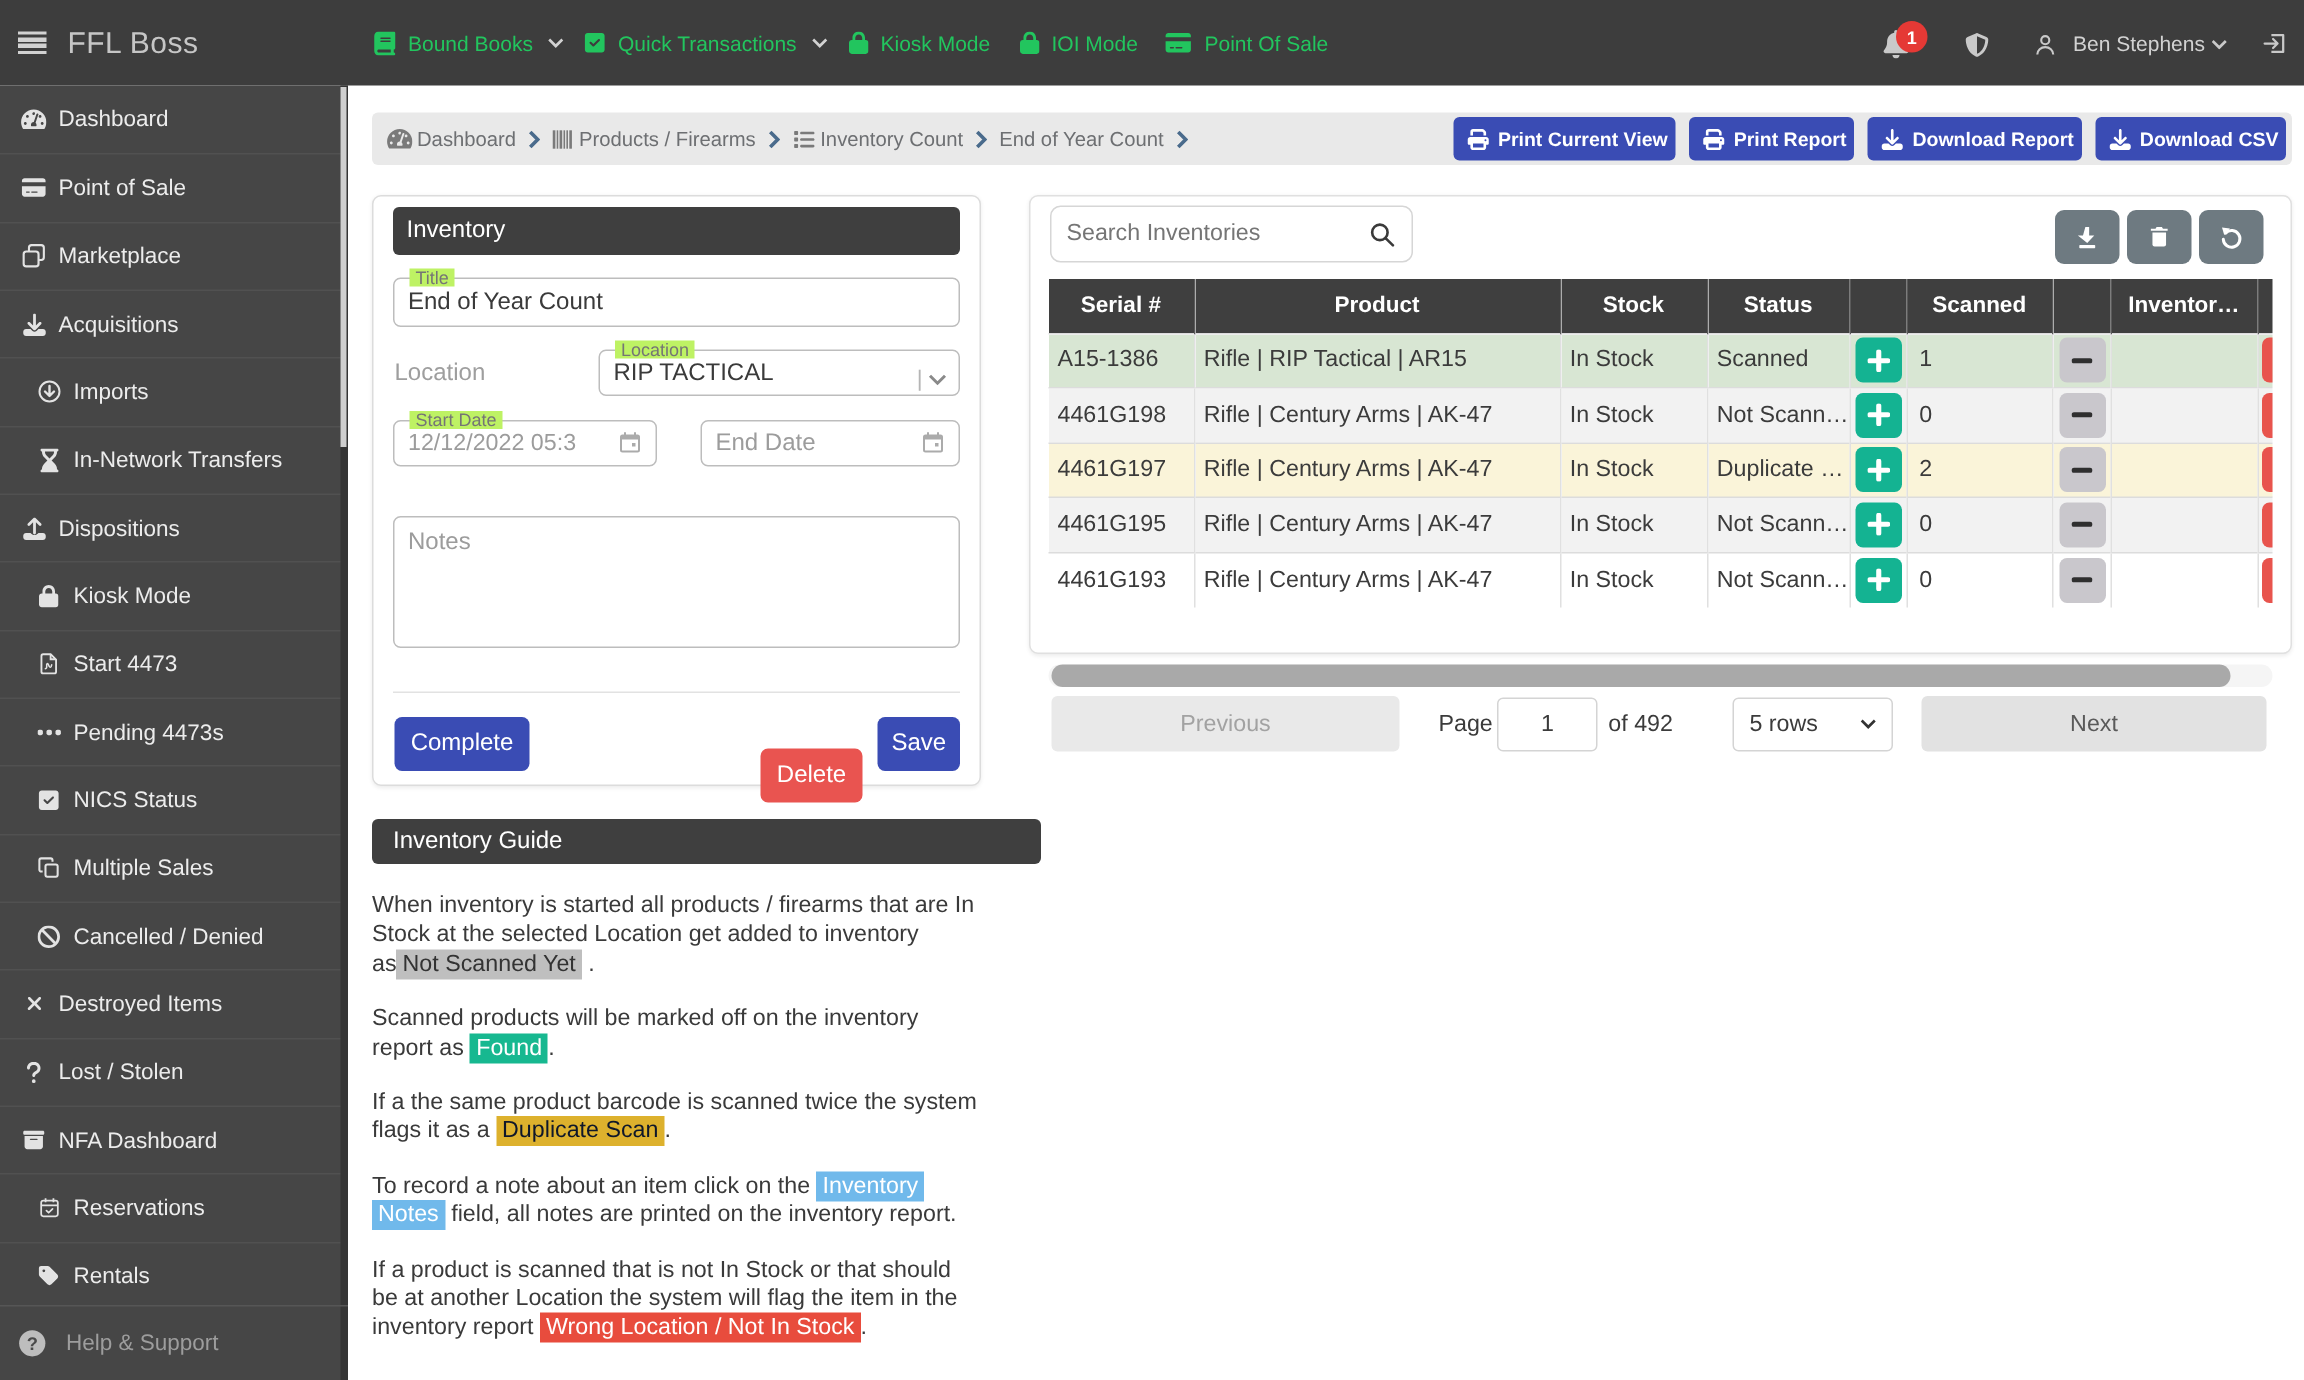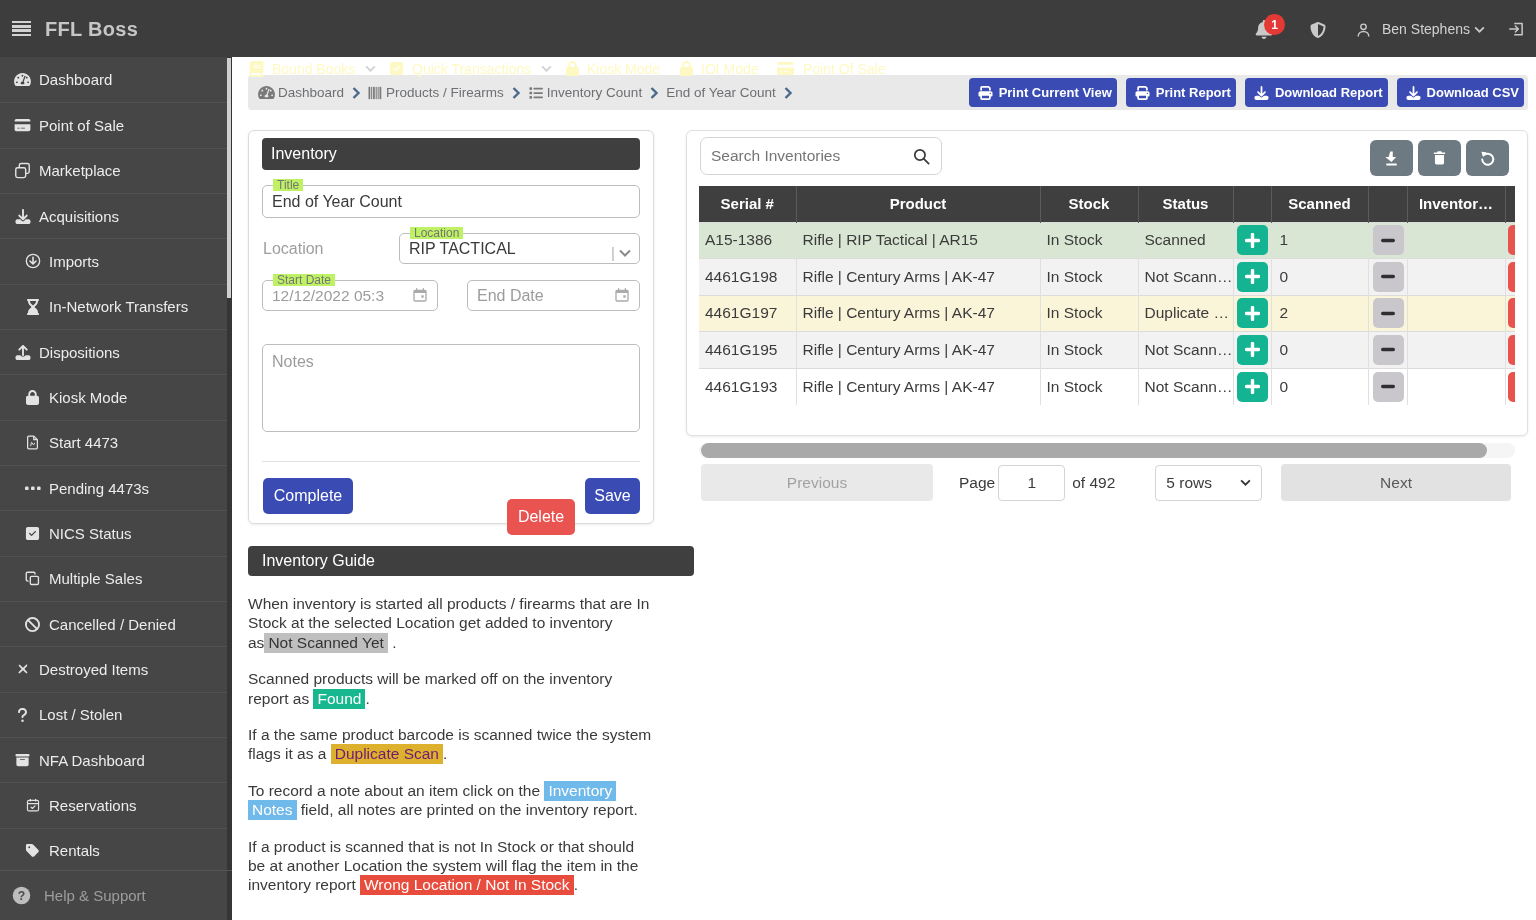--- a/index.html
+++ b/index.html
@@ -3,22 +3,22 @@
 <meta charset="utf-8">
 <style>
 * { margin:0; padding:0; box-sizing:border-box; }
 html,body { width:1536px; height:920px; overflow:hidden; font-family:"Liberation Sans", sans-serif; background:#fff; }
 svg { display:block; }
 
 
 .topbar { position:absolute; left:0; top:0; width:1536px; height:57px; background:#3d3d3d; z-index:30; }
 .burger { position:absolute; left:12px; top:21px; width:19px; height:15px; display:flex; flex-direction:column; justify-content:space-between; }
 .burger span { display:block; height:2.4px; background:#d2d2d2; }
-.brand { position:absolute; left:45px; top:18px; font-size:20px; color:#c6c6c6; letter-spacing:0.3px;font-weight:bold; }
-.navitem { position:absolute; top:0; height:57px; display:flex; align-items:center; gap:8px; color:#fef9c3; font-size:14px; font-weight:normal;margin-top:40px; }
+.brand { position:absolute; left:45px; top:18px; font-size:20px; color:#c6c6c6; letter-spacing:0.3px; }
+.navitem { position:absolute; top:0; height:57px; display:flex; align-items:center; gap:8px; color:#22c55e; font-size:14px; font-weight:normal; }
 .navitem svg { flex:none; }
 .caret { margin-left:2px; }
 .bellwrap { position:absolute; left:1255px; top:20px; }
 .badge { position:absolute; left:1264px; top:14px; width:21px; height:21px; border-radius:50%; background:#e53935; color:#fff; font-size:12px; font-weight:bold; display:flex; align-items:center; justify-content:center; }
 .shieldwrap { position:absolute; left:1310px; top:21px; }
 .personwrap { position:absolute; left:1355px; top:21px; }
 .bens { position:absolute; left:1382px; top:21px; font-size:14px; color:#d2d2d2; }
 .navcaret { position:absolute; left:1474px; top:26px; }
 
 
@@ -59,21 +59,21 @@
 .btn.indigo { background:#3a4cb4; }
 .btn.red { background:#e95450; }
 
 
 .ghead { position:absolute; left:248px; top:546px; width:446px; height:30px; background:#3f3f3f; border-radius:4px; color:#fff; font-size:16px; display:flex; align-items:center; padding-left:14px; }
 .gtext { position:absolute; left:248px; top:594px; width:410px; font-size:15.5px; color:#3a3a3a; line-height:19.4px; }
 .gtext p { margin-bottom:17px; }
 .hl { padding:1px 4px 2px; }
 .hl.gray { background:#bfbfbf; color:#333; }
 .hl.green { background:#17b890; color:#fff; }
-.hl.yellow { background:#ddb12d; color:#701a75;margin-top:15px; }
+.hl.yellow { background:#ddb12d; color:#0f172a;margin-top:15px; }
 .hl.blue { background:#70b9eb; color:#fff; }
 .hl.redh { background:#e84c3d; color:#fff; }
 
 
 .tcard { position:absolute; left:686px; top:130px; width:842px; height:306px; background:#fff; border:1px solid #e0e0e0; border-radius:6px; box-shadow:0 1px 3px rgba(0,0,0,0.08); }
 .search { position:absolute; left:13px; top:6px; width:242px; height:38px; border:1px solid #d6d6d6; border-radius:7px; display:flex; align-items:center; }
 .search .splc { margin-left:10px; font-size:15.5px; color:#757575; flex:1; }
 .tctrl { position:absolute; top:9px; left:0; width:842px; height:37px; }
 .tcbtn { position:absolute; top:0; width:43px; height:36px; background:#6e7a81; border-radius:6px; display:flex; align-items:center; justify-content:center; color:#fff; }
 .ttable { position:absolute; left:12px; top:55px; width:816px; border-collapse:collapse; table-layout:fixed; }

